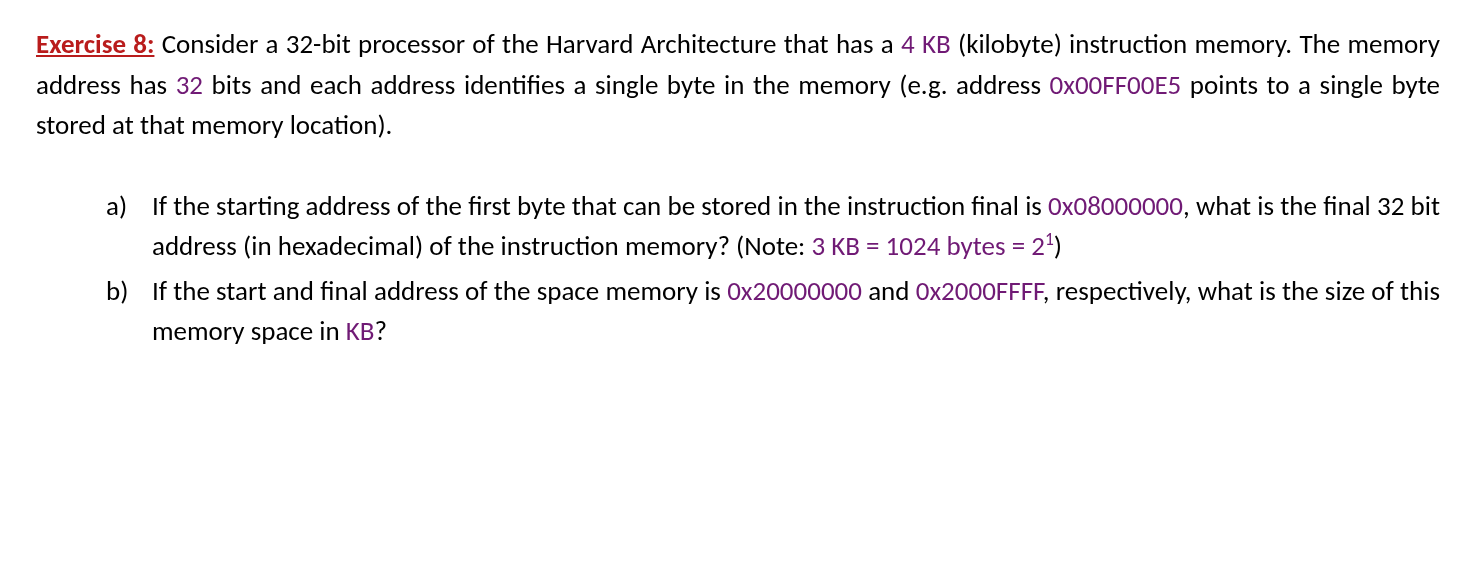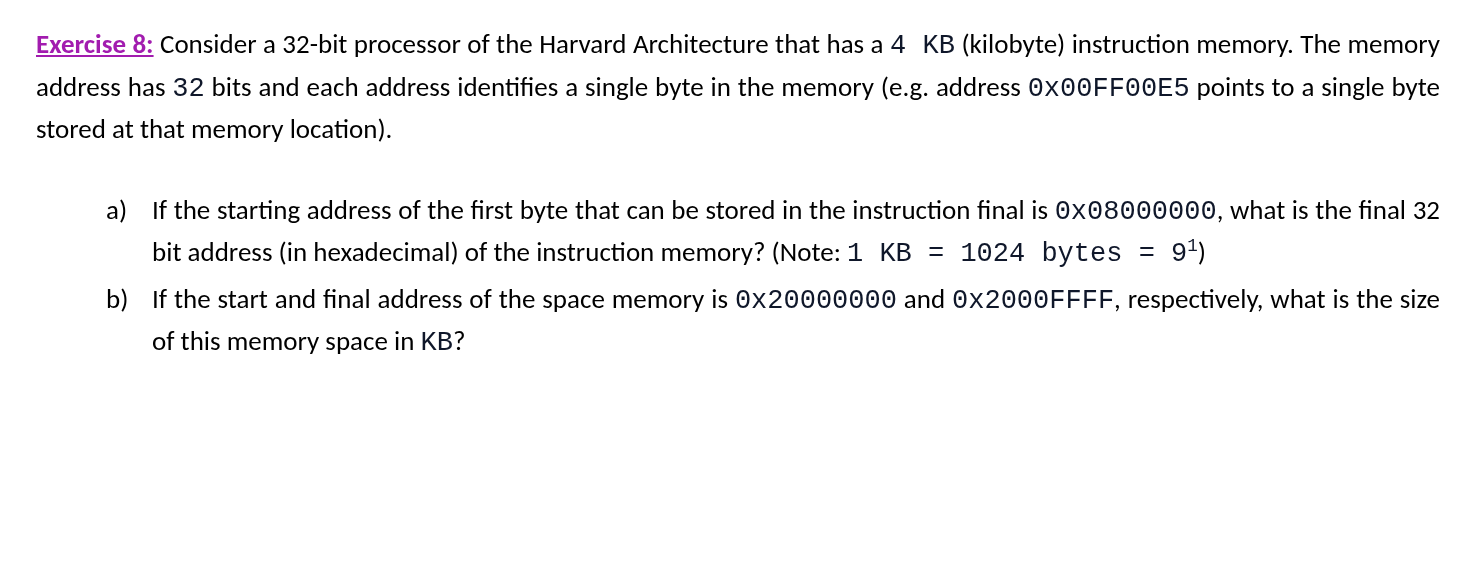--- a/index.html
+++ b/index.html
@@ -11,28 +11,27 @@
       color: #000;
       background: #fff;
       width: 1476px;
       box-sizing: border-box;
     }
     .intro {
       text-align: justify;
       margin-bottom: 40px;
     }
     .ex-label {
-      color: #a21caf;
+      color: #b91c1c;
       font-weight: bold;
       text-decoration: underline;
       margin-top: 36px;
     }
     .blue {
-      color: #0f172a;
-      font-family: Liberation Mono, monospace;
+      color: #701a75;
     }
     .list {
       padding-left: 70px;
     }
     .item {
       display: flex;
       margin-bottom: 4px;
     }
     .marker {
       width: 46px;
@@ -53,21 +52,21 @@
 
 <div class="intro">
   <span class="ex-label">Exercise 8:</span><span> Consider a 32-bit processor of the Harvard Architecture that has a </span><span class="blue">4 KB</span><span> (kilobyte) instruction memory. The memory address has </span><span class="blue">32</span><span> bits and each address identifies a single byte in the memory (e.g. address </span><span class="blue">0x00FF00E5</span><span> points to a single byte stored at that memory location).</span>
 </div>
 
 <div class="list">
 
   <div class="item">
     <div class="marker">a)</div>
     <div class="item-body">
-      <span>If the starting address of the first byte that can be stored in the instruction final is </span><span class="blue">0x08000000</span><span>, what is the final 32 bit address (in hexadecimal) of the instruction memory? (Note: </span><span class="blue"><span>1 KB = 1024 bytes = 9</span><sup>1</sup></span><span>)</span>
+      <span>If the starting address of the first byte that can be stored in the instruction final is </span><span class="blue">0x08000000</span><span>, what is the final 32 bit address (in hexadecimal) of the instruction memory? (Note: </span><span class="blue"><span>3 KB = 1024 bytes = 2</span><sup>1</sup></span><span>)</span>
     </div>
   </div>
 
   <div class="item">
     <div class="marker">b)</div>
     <div class="item-body">
       <span>If the start and final address of the space memory is </span><span class="blue">0x20000000</span><span> and </span><span class="blue">0x2000FFFF</span><span>, respectively, what is the size of this memory space in </span><span class="blue">KB</span><span>?</span>
     </div>
   </div>
 

